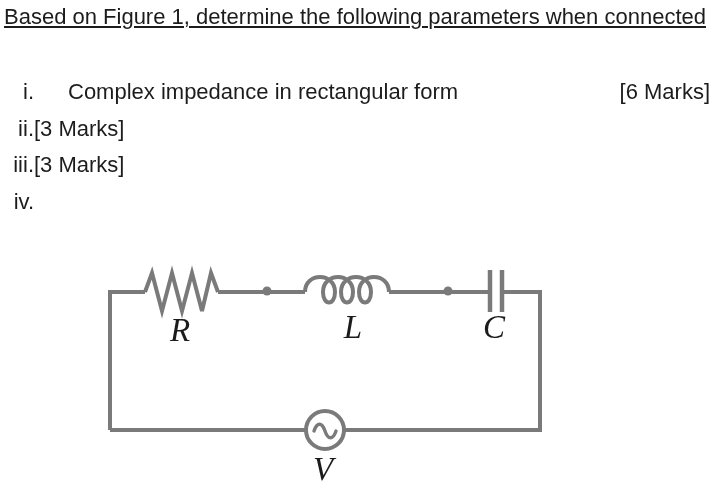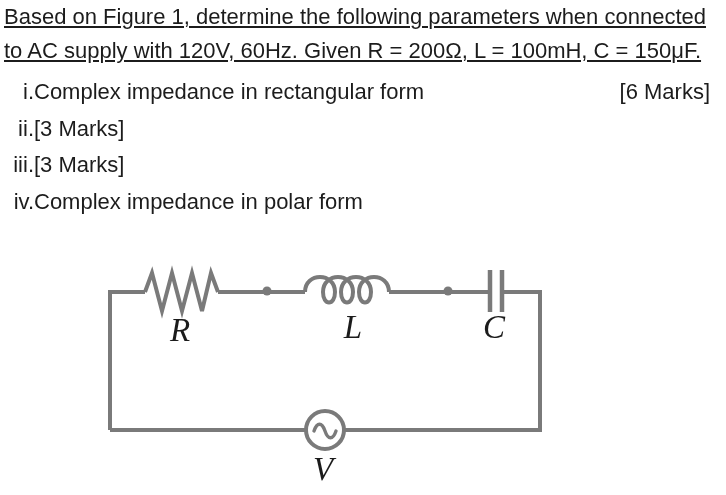--- a/index.html
+++ b/index.html
@@ -12,55 +12,53 @@
     font-size:22px;line-height:34px;white-space:nowrap;text-decoration:underline;
   }
   .qlist{
     position:absolute;left:0;top:74px;width:710px;
     font-size:22px;
   }
   .qrow{
     display:flex;align-items:baseline;height:36.7px;line-height:36.7px;
   }
   .qrow .num{width:34px;text-align:right;flex:0 0 auto;}
-  .qrow .txt{flex:1 1 auto;white-space:nowrap;}
+  .qrow .txt{margin-left:34px;flex:1 1 auto;white-space:nowrap;}
   .qrow .marks{flex:0 0 auto;white-space:nowrap;}
   .circuit{
     position:absolute;left:0;top:240px;width:726px;height:255px;
   }
   .clabel{
     font-family:"Liberation Serif",serif;font-style:italic;
     font-size:33px;fill:#1b1b1b;
   }
 </style>
 </head>
 <body>
 
 <div class="question-lines">
   <div>Based on Figure 1, determine the following parameters when connected</div>
-  <div>to AC supply with 120V, 60Hz. Given R = 200Ω, L = 100mH, C = 150μF.</div>
 </div>
 
 <div class="qlist">
   <div class="qrow">
     <span class="num">i.</span>
     <span class="txt">Complex impedance in rectangular form</span>
     <span class="marks">[6 Marks]</span>
   </div>
   <div class="qrow">
     <span class="num">ii.</span>
     <span class="marks">[3 Marks]</span>
   </div>
   <div class="qrow">
     <span class="num">iii.</span>
     <span class="marks">[3 Marks]</span>
   </div>
   <div class="qrow">
     <span class="num">iv.</span>
-    <span class="txt">Complex impedance in polar form</span>
   </div>
 </div>
 
 <svg class="circuit" viewBox="0 240 726 255" xmlns="http://www.w3.org/2000/svg">
   <g stroke="#7a7a7a" stroke-width="4" fill="none" stroke-linejoin="miter">
 
     <path d="M110,430 V292 H145"></path>
 
     <path d="M145,292 L152,273 L162,311 L172,273 L182,311 L192,273 L202,311 L211,273 L218,292"></path>
 

